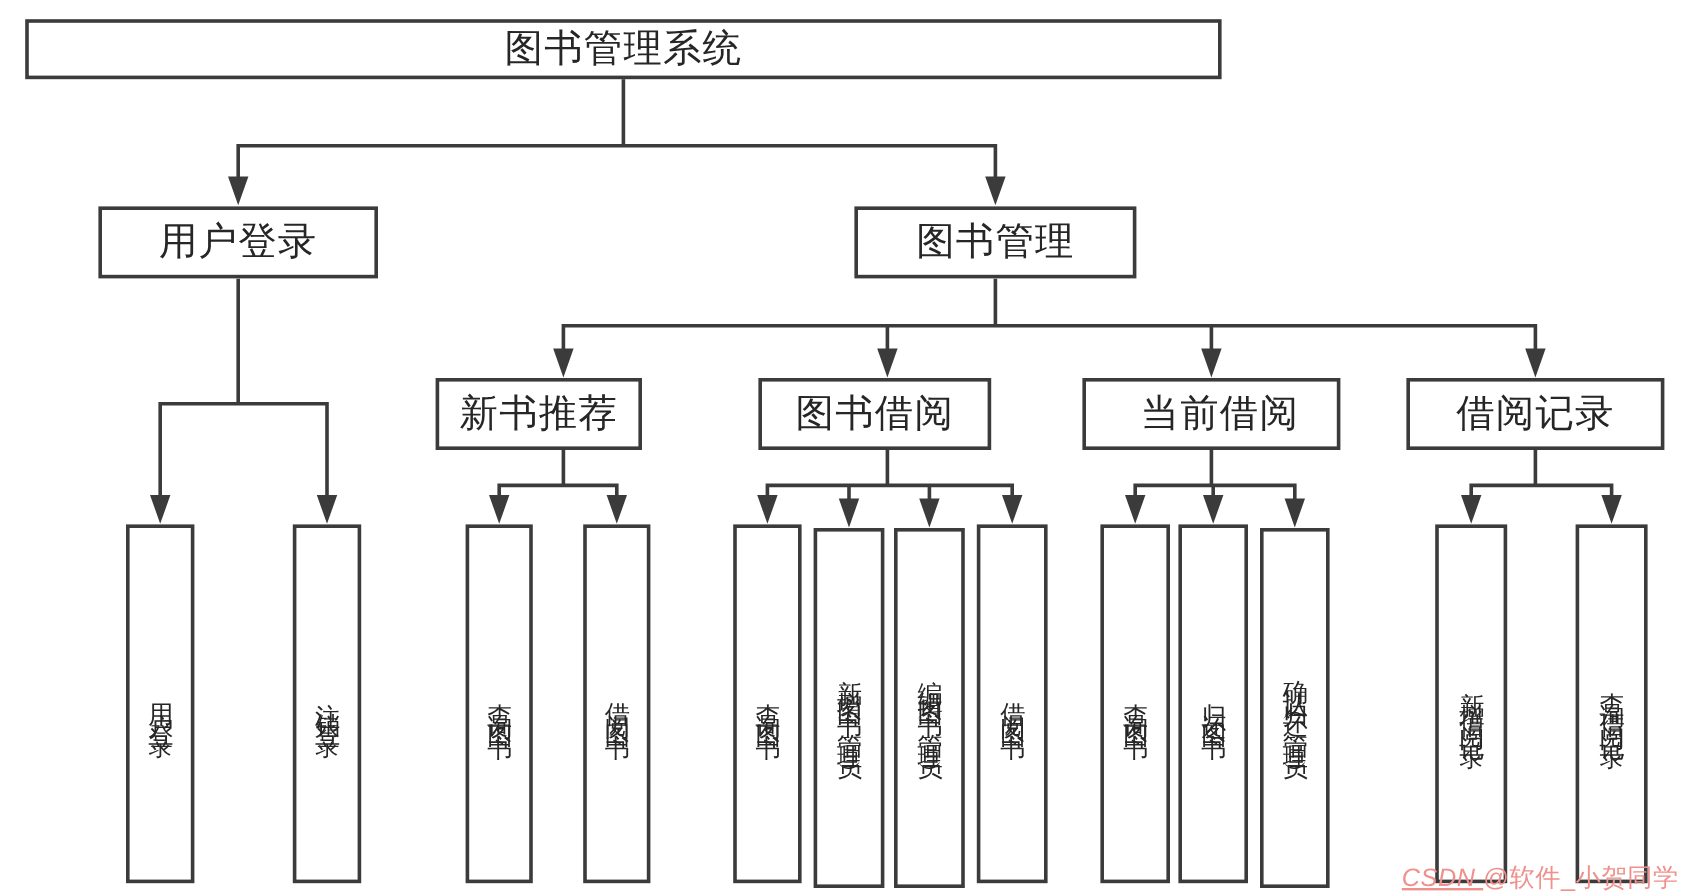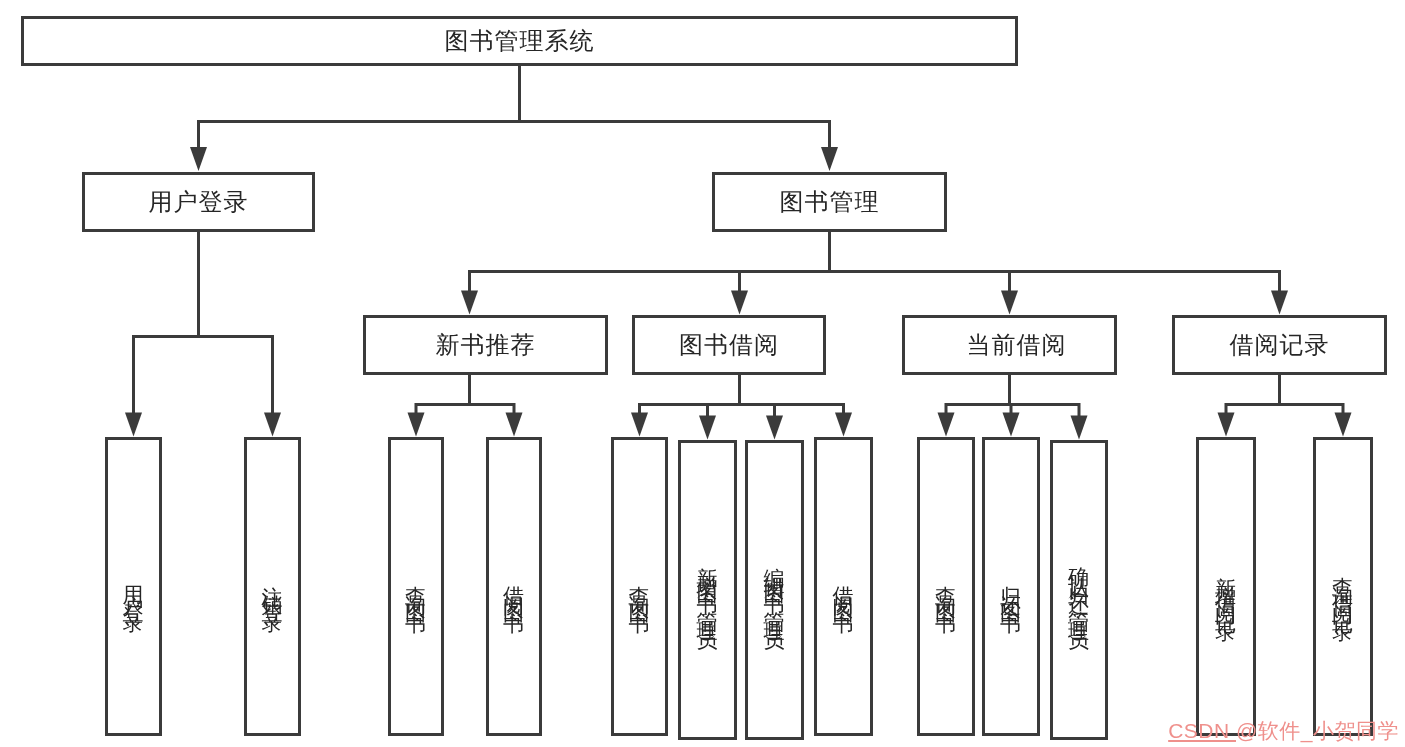--- a/index.html
+++ b/index.html
@@ -26,21 +26,21 @@
     box-sizing: border-box;
     border: 3px solid #3b3b3b;
     background: #ffffff;
     display: flex;
     align-items: center;
     justify-content: center;
     z-index: 2;
     color: #262626;
   }
   .h-node {
-    font-size: 24px;
+    font-size: 32px;
     letter-spacing: 1px;
     white-space: nowrap;
   }
   .v-node span {
     writing-mode: vertical-rl;
     text-orientation: mixed;
     font-size: 21px;
     letter-spacing: 9px;
     line-height: 1;
     white-space: nowrap;
@@ -50,20 +50,21 @@
     right: 6px;
     bottom: 2px;
     z-index: 3;
     font-size: 21px;
     color: #ef908c;
     white-space: nowrap;
     letter-spacing: 0.5px;
   }
   .watermark .brand {
     text-decoration: underline;
+    font-style: italic;
   }
 </style>
 </head>
 <body>
 
 <div id="stage">
 
   <svg id="wires" width="1405" height="747" viewBox="0 0 1405 747">
     <defs>
       <path id="arrow" d="M -8.5 -24 L 8.5 -24 L 0 0 Z" fill="#3b3b3b"></path>
@@ -105,21 +106,21 @@
       <use href="#arrow" x="1226" y="436.5"></use>
       <use href="#arrow" x="1343" y="436.5"></use>
     </g>
   </svg>
 
   <div class="node h-node" style="left:21px; top:16px; width:997px; height:50px;">图书管理系统</div>
 
   <div class="node h-node" style="left:82px; top:172px; width:233px; height:60px;">用户登录</div>
   <div class="node h-node" style="left:712px; top:172px; width:235px; height:60px;text-align:right;">图书管理</div>
 
-  <div class="node h-node" style="left:363px; top:315px; width:245px; height:60px;">新书推荐</div>
+  <div class="node h-node" style="left:363px; top:315px; width:172px; height:60px;">新书推荐</div>
   <div class="node h-node" style="left:632px; top:315px; width:194px; height:60px;">图书借阅</div>
   <div class="node h-node" style="left:902px; top:315px; width:215px; height:60px;padding-left:14px;">当前借阅</div>
   <div class="node h-node" style="left:1172px; top:315px; width:215px; height:60px;">借阅记录</div>
 
   <div class="node v-node" style="left:105px; top:437px; width:57px; height:299px;">
     <span>用户登录</span>
   </div>
   <div class="node v-node" style="left:244px; top:437px; width:57px; height:299px;">
     <span>注销登录</span>
   </div>

